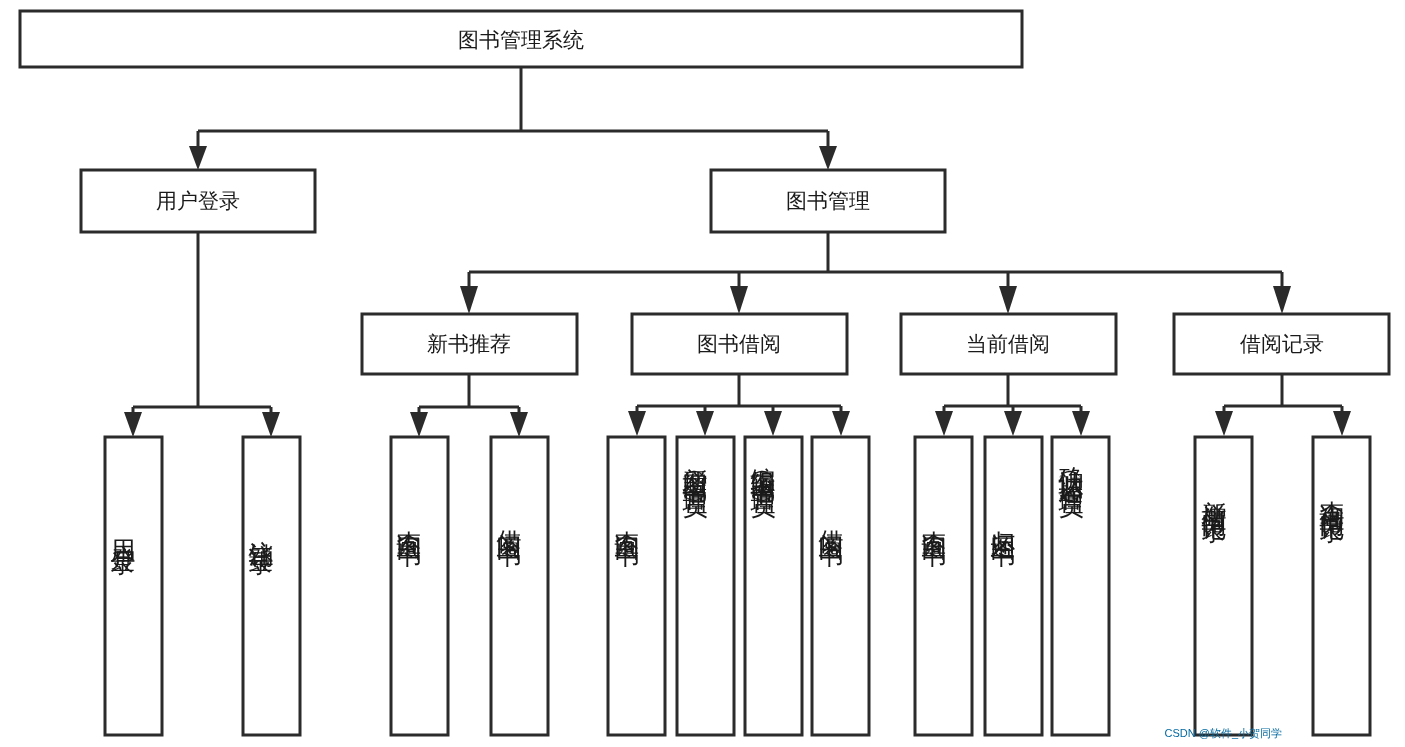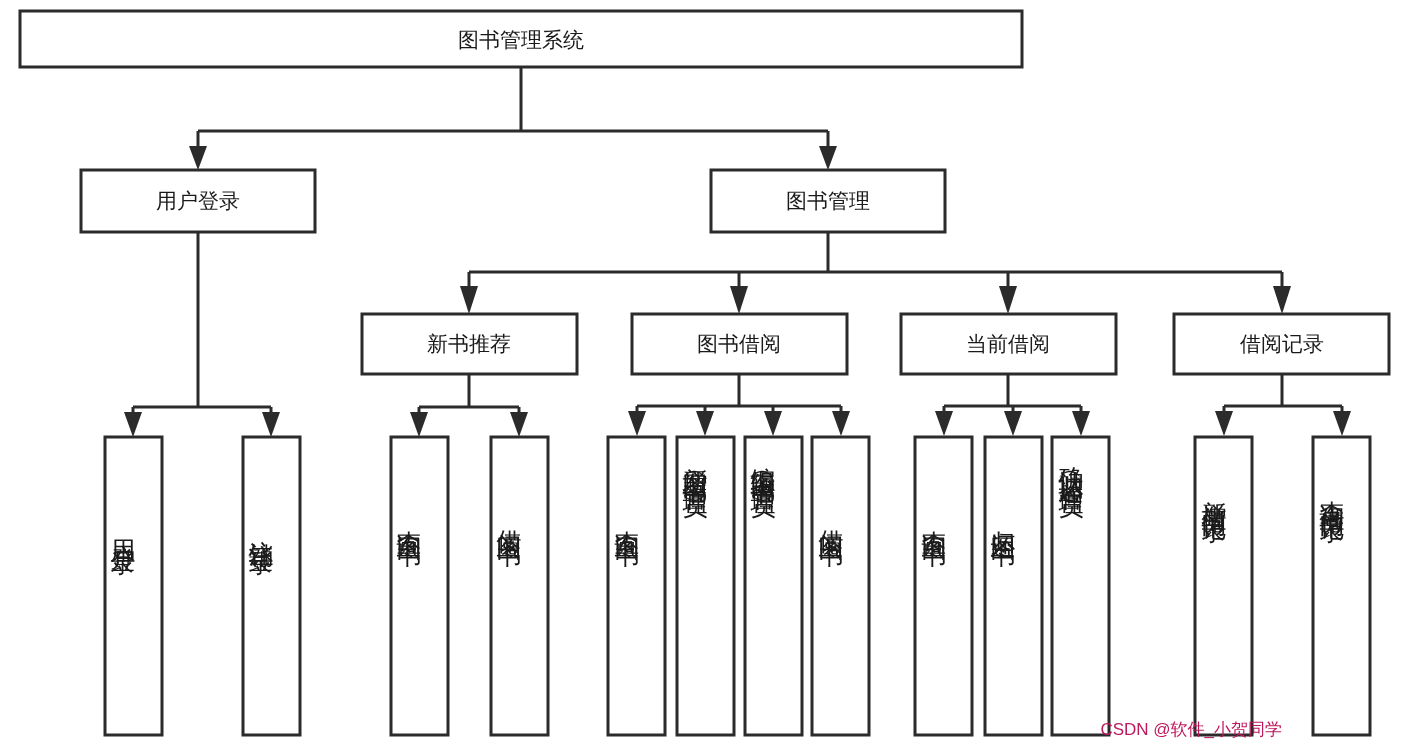--- a/index.html
+++ b/index.html
@@ -57,22 +57,22 @@
     text-orientation: upright;
     letter-spacing: 4px;
     dominant-baseline: hanging;
     text-anchor: start;
   }
   .watermark-text {
     position: absolute;
     right: 12px;
     bottom: 6px;
     font-family: "Liberation Sans", sans-serif;
-    font-size: 17px;
-    color: #be185d;
+    font-size: 11px;
+    color: #0369a1;
     white-space: nowrap;
     pointer-events: none;
   }
 </style>
 </head>
 <body>
 
 <div id="diagram-root">
 
   <svg id="tree-svg" viewBox="0 0 1405 747">

